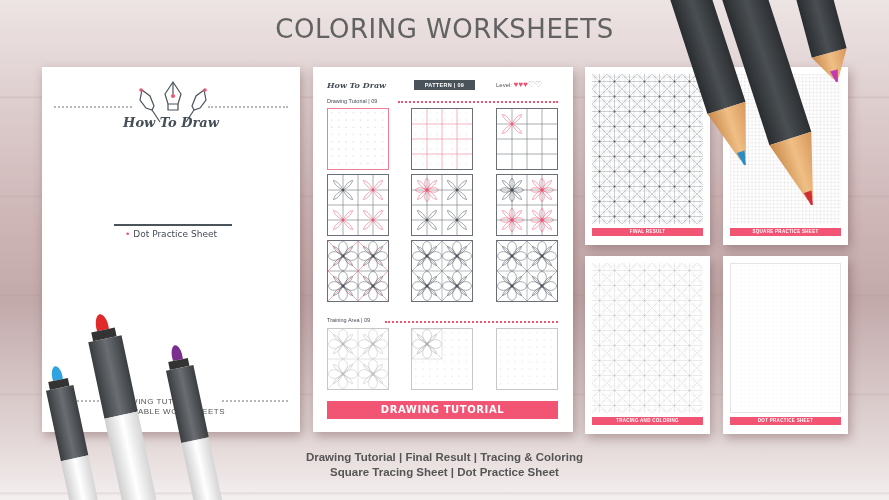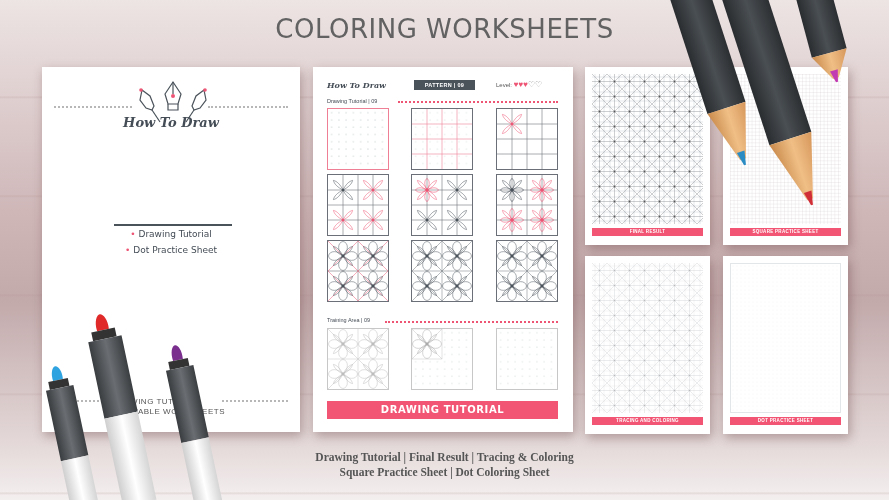--- a/index.html
+++ b/index.html
@@ -59,21 +59,21 @@
   .thumb .inner { position: absolute; left: 7px; top: 7px; width: 111px; height: 150px; overflow: hidden; }
   .thumb .label {
     position: absolute; left: 7px; top: 161px; width: 111px; height: 8px; background: #f25473; color: #fff;
     font-size: 4.5px; text-align: center; line-height: 8px; font-weight: bold; letter-spacing: 0.3px;
   }
   #final { left: 585px; top: 67px; }
   #square { left: 723px; top: 67px; }
   #tracing { left: 585px; top: 256px; }
   #dots { left: 723px; top: 256px; }
   .sub {
-    position: absolute; left: 0; width: 889px; text-align: center; font-size: 11.5px; color: #555; font-weight: bold; font-family: Liberation Serif, serif;
+    position: absolute; left: 0; width: 889px; text-align: center; font-size: 11.5px; color: #555; font-weight: bold; font-family: Liberation Sans, sans-serif;
   }
   .deco { position: absolute; left: 0; top: 0; width: 889px; height: 500px; pointer-events: none; }
 </style>
 </head>
 <body>
 
 <svg width="0" height="0" style="position:absolute">
   <defs>
 
     <g id="flower">
@@ -138,21 +138,20 @@
       <path d="M76,10 L68,16 L64,26 L66,30 L72,28 L78,20 Z"></path>
       <line x1="66" y1="30" x2="58" y2="42"></line>
     </g>
     <circle cx="45" cy="16" r="2" fill="#ee5474"></circle>
     <circle cx="13" cy="10" r="1.8" fill="#ee5474"></circle>
     <circle cx="77" cy="10" r="1.8" fill="#ee5474"></circle>
   </svg>
   <div class="cover-htd">How To Draw</div>
   <div class="cover-underline"></div>
   <ul class="cover-list">
-    <li><span class="b">•</span><span>Drawing Tutorial</span></li>
     <li><span class="b">•</span><span>Dot Practice Sheet</span></li>
   </ul>
   <div class="dotline" style="left:12px; top:333px; width:60px;"></div>
   <div class="dotline" style="left:180px; top:333px; width:66px;"></div>
   <div class="cover-foot">
     <div>DRAWING TUTORIAL</div>
     <div>PRINTABLE WORKSHEETS</div>
   </div>
 </div>
 
@@ -429,13 +428,13 @@
 
   <g transform="translate(178,360) rotate(-12)">
     <path d="M-5,0 C-6,-9 -3,-15 0,-15 C3,-15 6,-9 5,0 Z" fill="#7a2e8e"></path>
     <rect x="-10" y="0" width="20" height="8" fill="#333"></rect>
     <rect x="-14" y="8" width="28" height="74" fill="url(#mcap)"></rect>
     <rect x="-14" y="82" width="28" height="70" fill="url(#mwhite)"></rect>
   </g>
 </svg>
 
 <div class="sub" style="top:451px;">Drawing Tutorial | Final Result | Tracing &amp; Coloring</div>
-<div class="sub" style="top:466px;">Square Practice Sheet | Dot Coloring Sheet</div>
+<div class="sub" style="top:466px;">Square Tracing Sheet | Dot Practice Sheet</div>
 
 </body></html>

